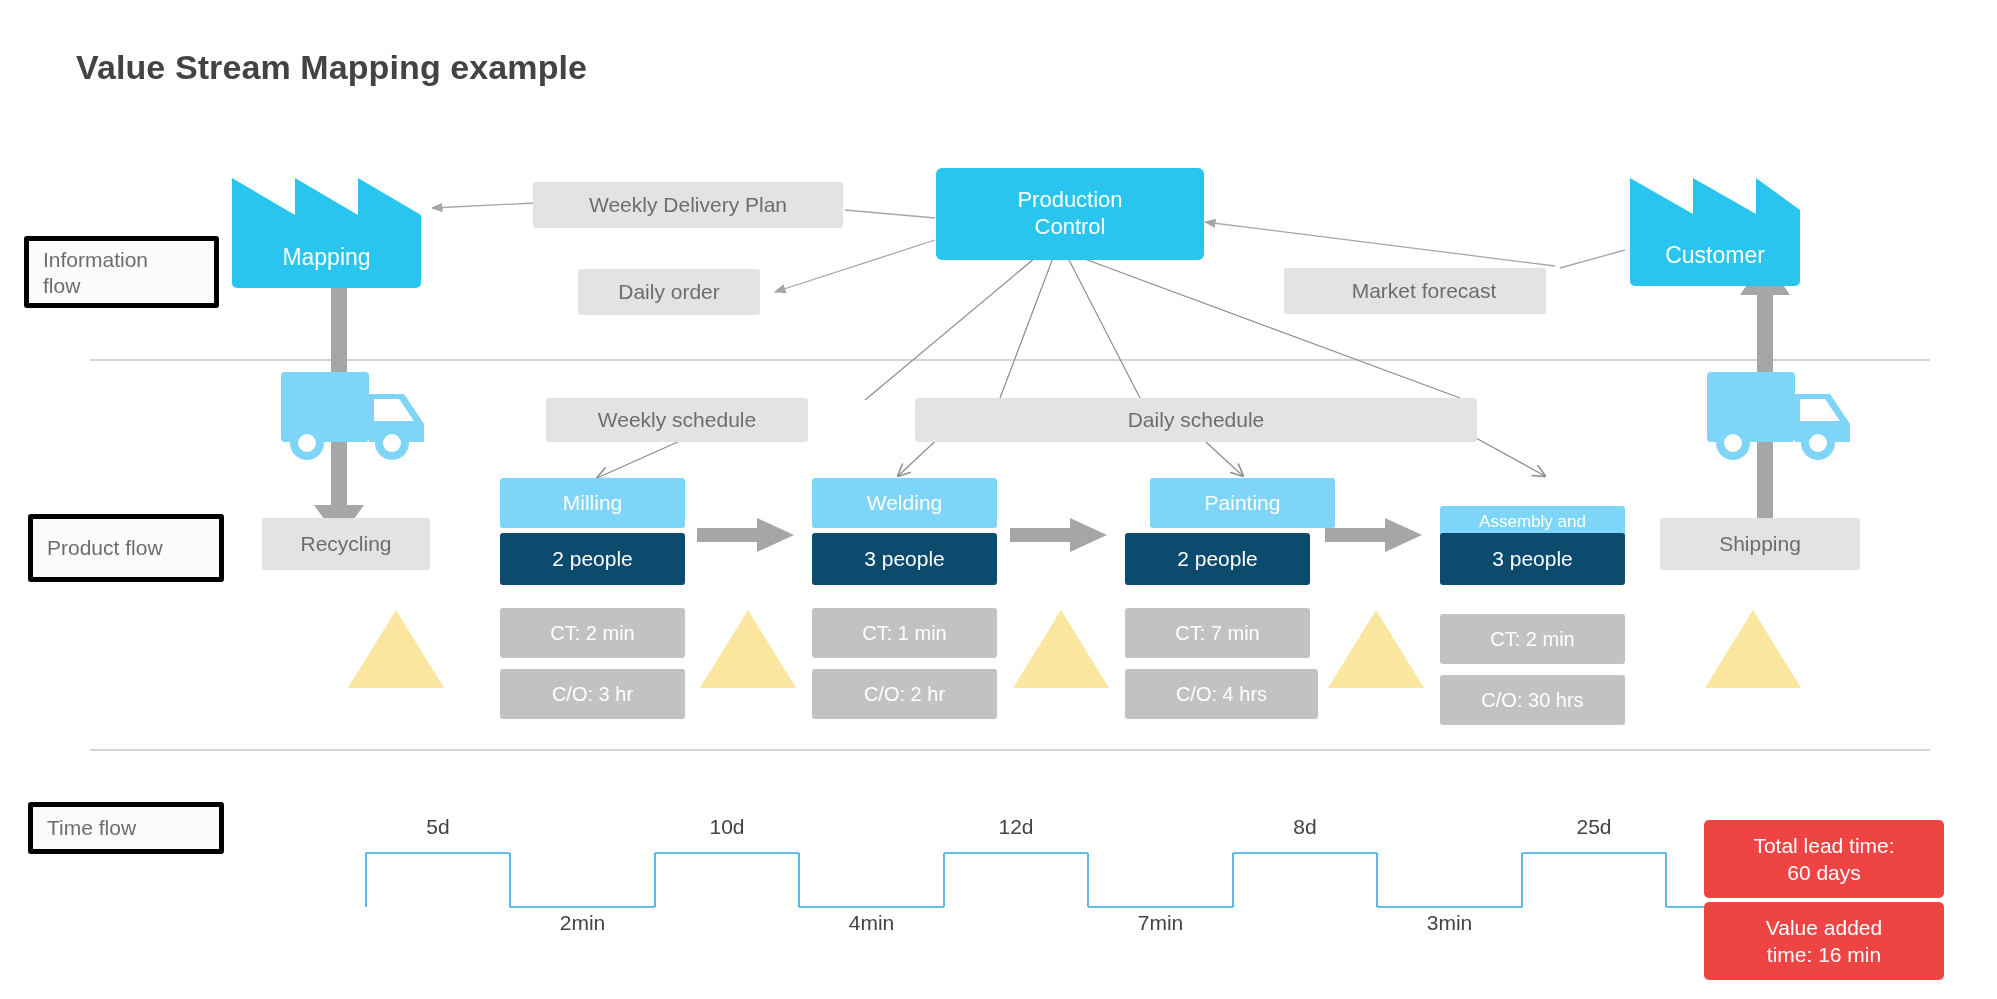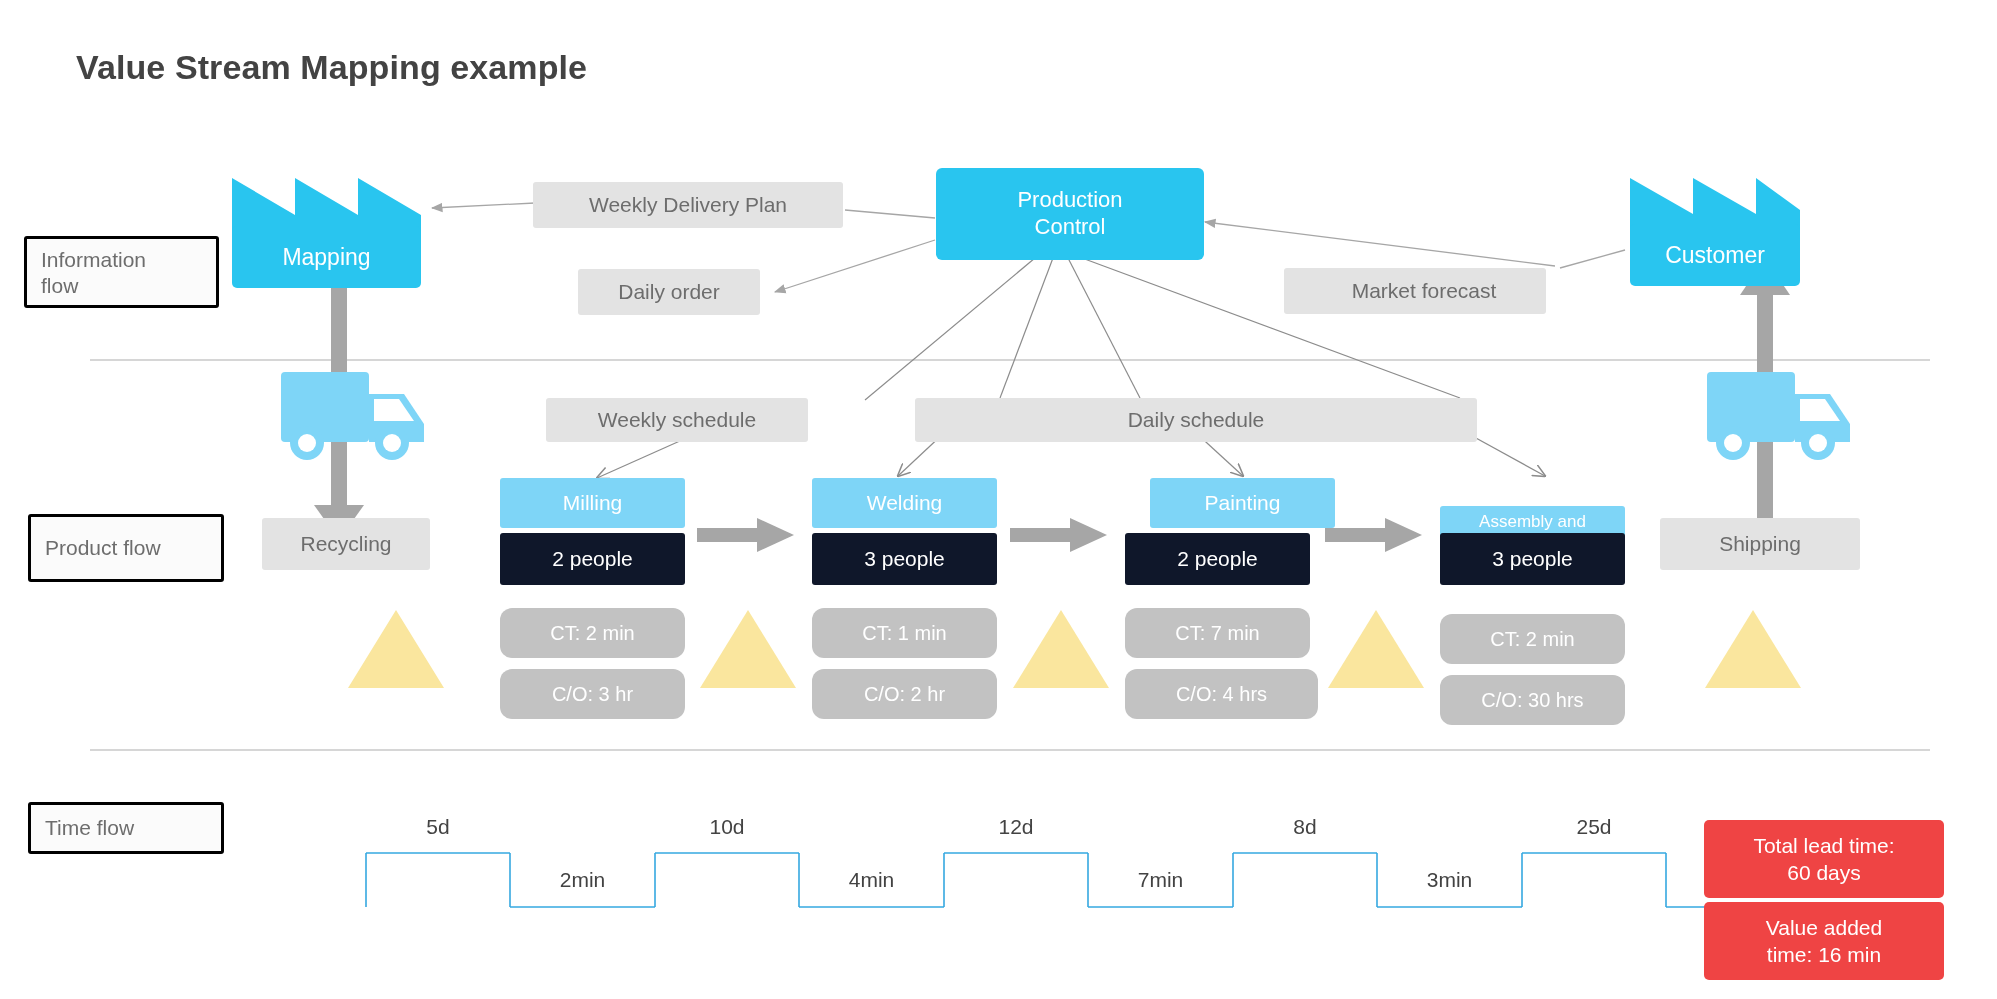--- a/index.html
+++ b/index.html
@@ -28,21 +28,21 @@
     top: 48px;
     font-size: 34px;
     font-weight: bold;
     color: #434343;
     letter-spacing: 0.1px;
   }
 
   
   .band-label {
     background: #fbfbfb;
-    border: 3px solid #000000;
+    border: 5px solid #000000;
     border-radius: 3px;
     color: #6d6d6d;
     font-size: 21px;
     display: flex;
     align-items: center;
     padding-left: 14px;
     line-height: 1.25;
   }
   .band-label.two-line { padding-top: 2px; }
 
@@ -78,31 +78,31 @@
     color: #ffffff;
     font-size: 21px;
     display: flex;
     align-items: center;
     justify-content: center;
     text-align: center;
     line-height: 1.12;
   }
   .proc-title.small { font-size: 17px; margin-top: 28px; }
   .proc-people {
-    background: #0f172a;
+    background: #0c4a6e;
     border-radius: 3px;
     color: #ffffff;
     font-size: 21px;
     display: flex;
     align-items: center;
     justify-content: center;
   }
   .metric-box {
     background: #c2c2c2;
-    border-radius: 12px;
+    border-radius: 3px;
     color: #ffffff;
     font-size: 20px;
     display: flex;
     align-items: center;
     justify-content: center;
   }
 
   
   .summary-box {
     background: #ef4444;
@@ -125,20 +125,21 @@
     align-items: center;
     justify-content: center;
   }
   .tl-min {
     font-size: 21px;
     color: #434343;
     text-align: center;
     display: flex;
     align-items: center;
     justify-content: center;
+    margin-top: 43px;
   }
 
   svg.overlay {
     position: absolute;
     left: 0; top: 0;
     width: 1997px;
     height: 999px;
     pointer-events: none;
   }
 </style>

